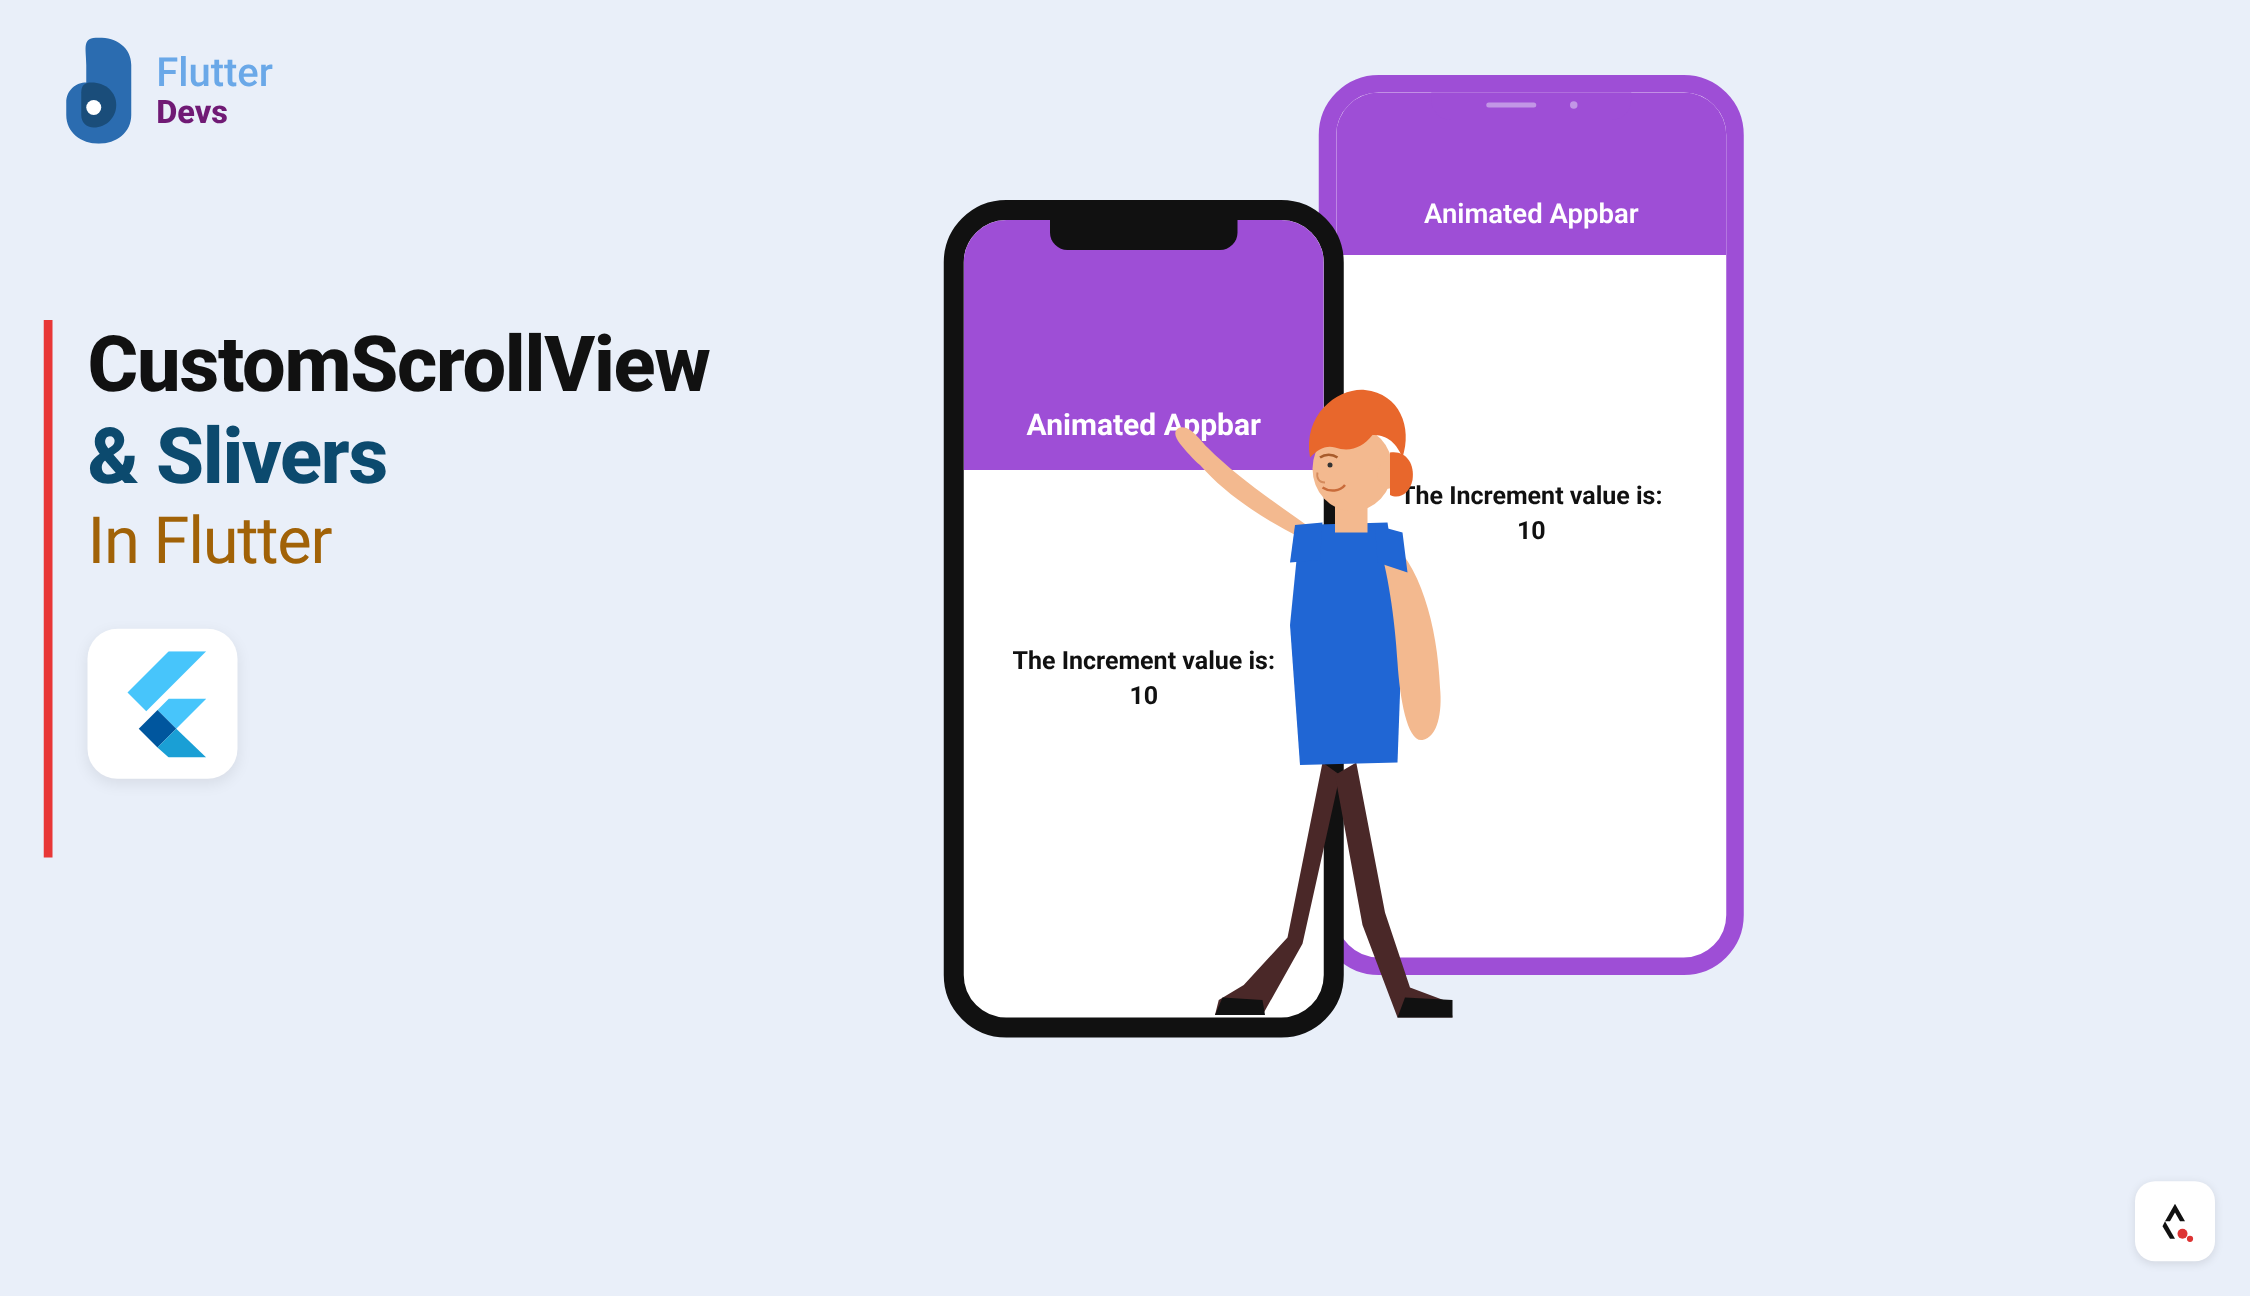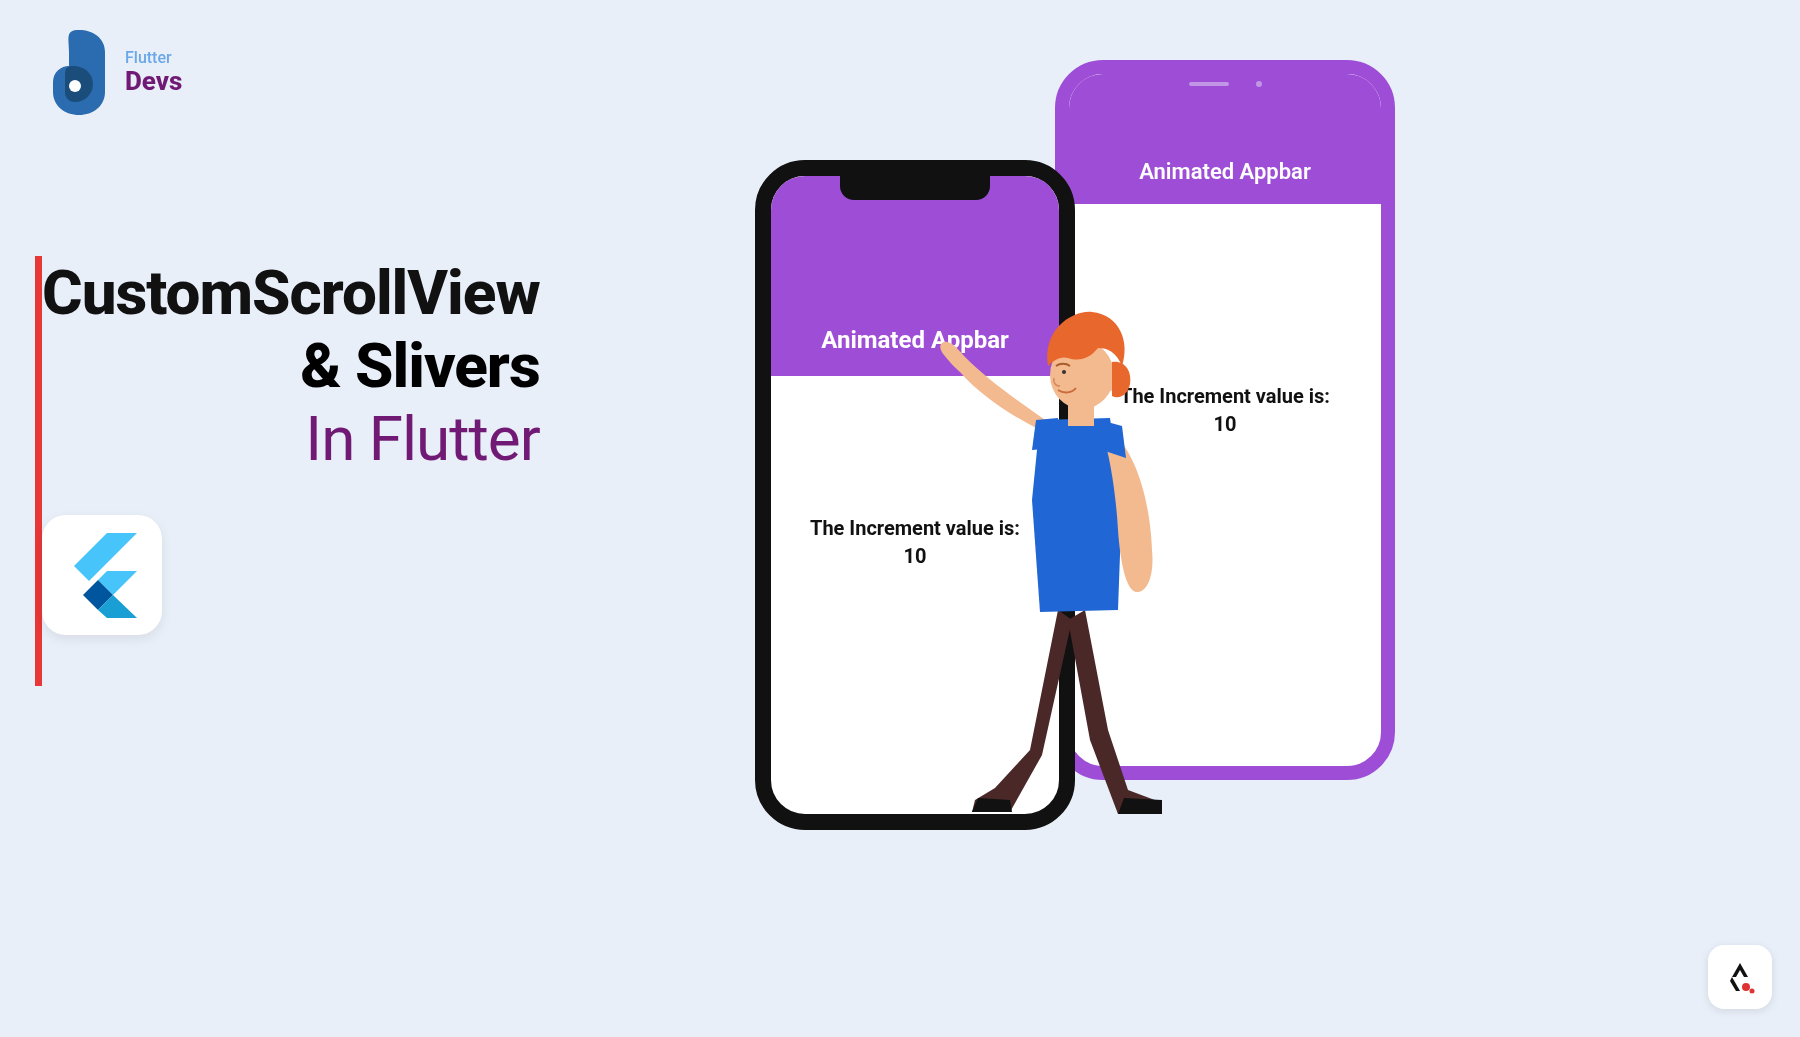--- a/index.html
+++ b/index.html
@@ -39,37 +39,37 @@
     }
 
     .logo-text {
       display: flex;
       flex-direction: column;
       line-height: 1.1;
     }
 
     .logo-text-top {
       color: #6aa8e8;
-      font-size: 16px;
+      font-size: 32px;
       font-weight: 500;
     }
 
     .logo-text-bottom {
       color: #701a75;
       font-size: 26px;
       font-weight: 800;
     }
 
     
     .title-block {
       position: absolute;
       left: 35px;
       top: 256px;
       display: flex;
-      text-align: right;
+      gap: 28px;
     }
 
     .red-bar {
       width: 7px;
       height: 430px;
       background: #e83737;
     }
 
     .title-text {
       display: flex;
@@ -79,28 +79,28 @@
     .title-line1 {
       font-size: 62px;
       font-weight: 800;
       color: #111;
       letter-spacing: -1px;
     }
 
     .title-line2 {
       font-size: 62px;
       font-weight: 800;
-      color: #000000;
+      color: #0c4a6e;
       letter-spacing: -1px;
     }
 
     .title-line3 {
-      font-size: 62px;
+      font-size: 52px;
       font-weight: 400;
-      color: #701a75;
+      color: #a16207;
       letter-spacing: -1px;
     }
 
     .flutter-icon-box {
       margin-top: 40px;
       width: 120px;
       height: 120px;
       background: #fff;
       border-radius: 24px;
       display: flex;

